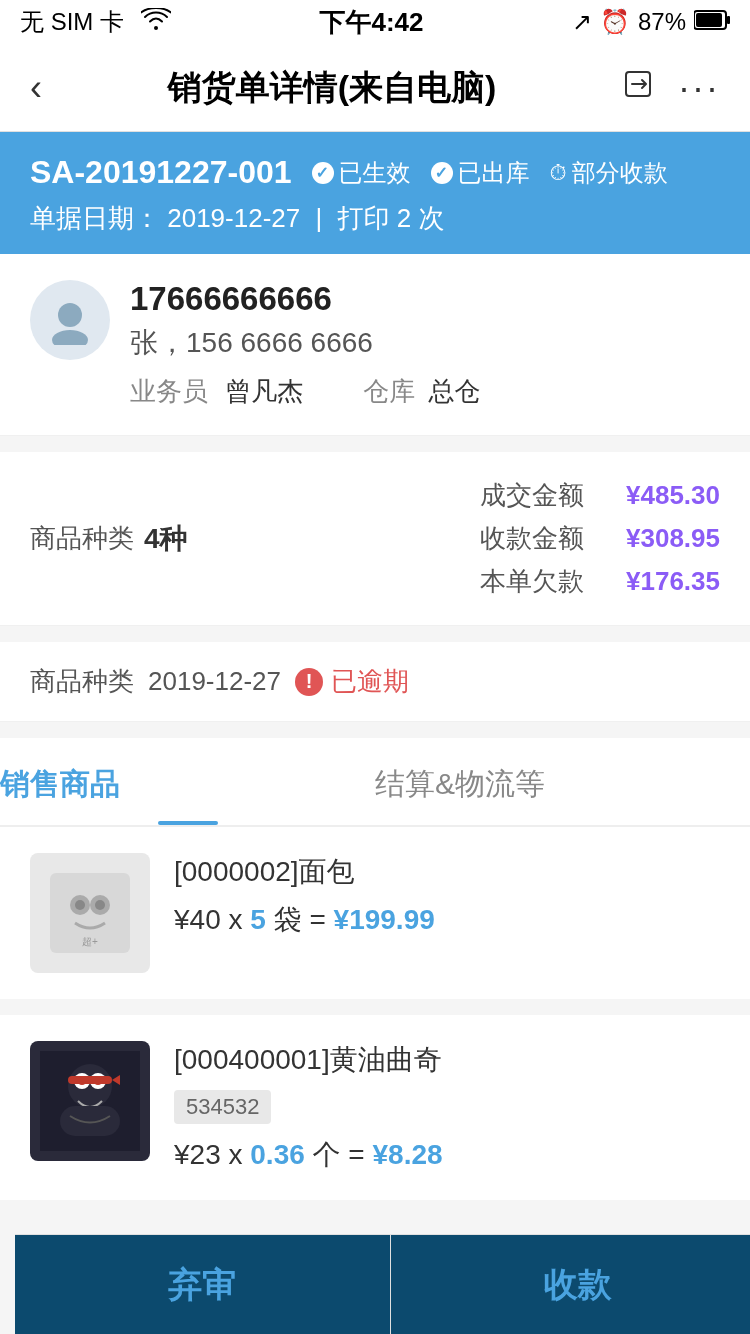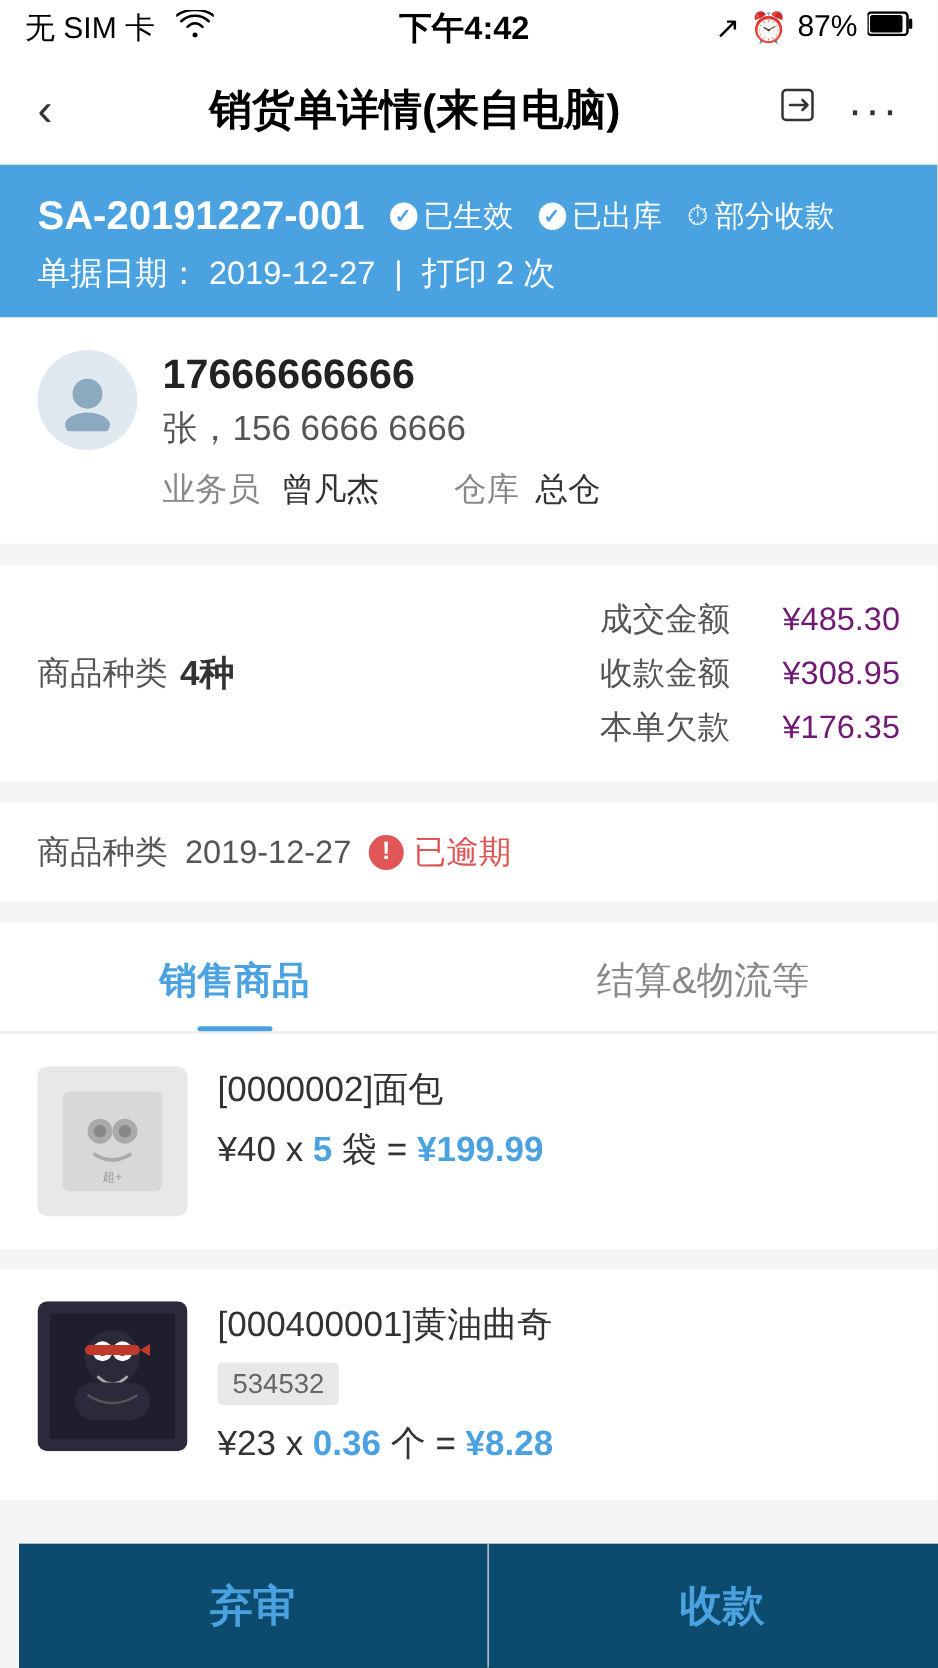--- a/index.html
+++ b/index.html
@@ -145,21 +145,21 @@
       margin-top: 16px;
       display: flex;
       justify-content: space-between;
       border-bottom: 1px solid #f0f0f0;
     }
     .summary-left { display: flex; align-items: center; gap: 10px; font-size: 26px; color: #555; }
     .summary-count { font-weight: 600; color: #333; font-size: 28px; }
     .summary-right { display: flex; flex-direction: column; gap: 8px; align-items: flex-end; }
     .summary-row { display: flex; gap: 16px; align-items: center; font-size: 26px; }
     .summary-row-label { color: #555; }
-    .summary-row-value { color: #701a75; font-weight: 400; min-width: 120px; text-align: right; }
+    .summary-row-value { color: #8b5cf6; font-weight: 700; min-width: 120px; text-align: right; }
 
     
     .due-section {
       background: #fff;
       padding: 22px 30px;
       margin-top: 16px;
       display: flex;
       align-items: center;
       gap: 14px;
       font-size: 26px;
@@ -188,21 +188,21 @@
 
     
     .tab-bar {
       background: #fff;
       display: flex;
       margin-top: 16px;
       border-bottom: 2px solid #eee;
     }
     .tab-item {
       flex: 1;
-      text-align: center;
+      text-align: left;
       padding: 26px 0 20px;
       font-size: 30px;
       color: #888;
       position: relative;
       cursor: pointer;
     }
     .tab-item.active {
       color: #4AA3E0;
       font-weight: 600;
     }

